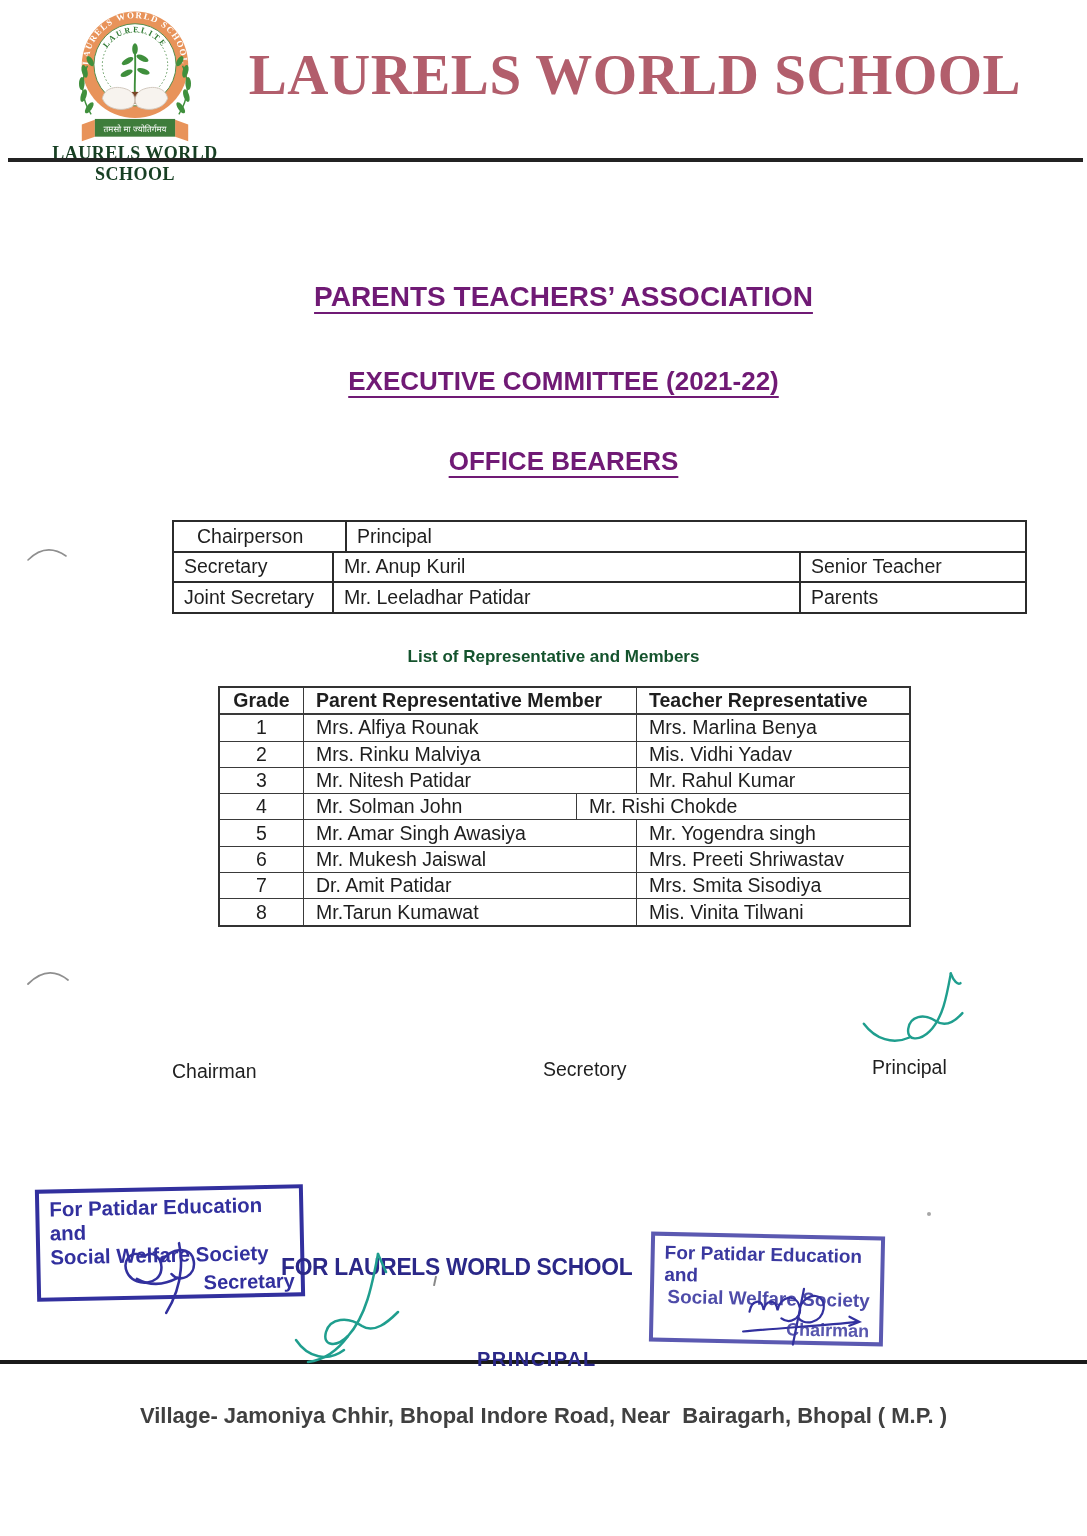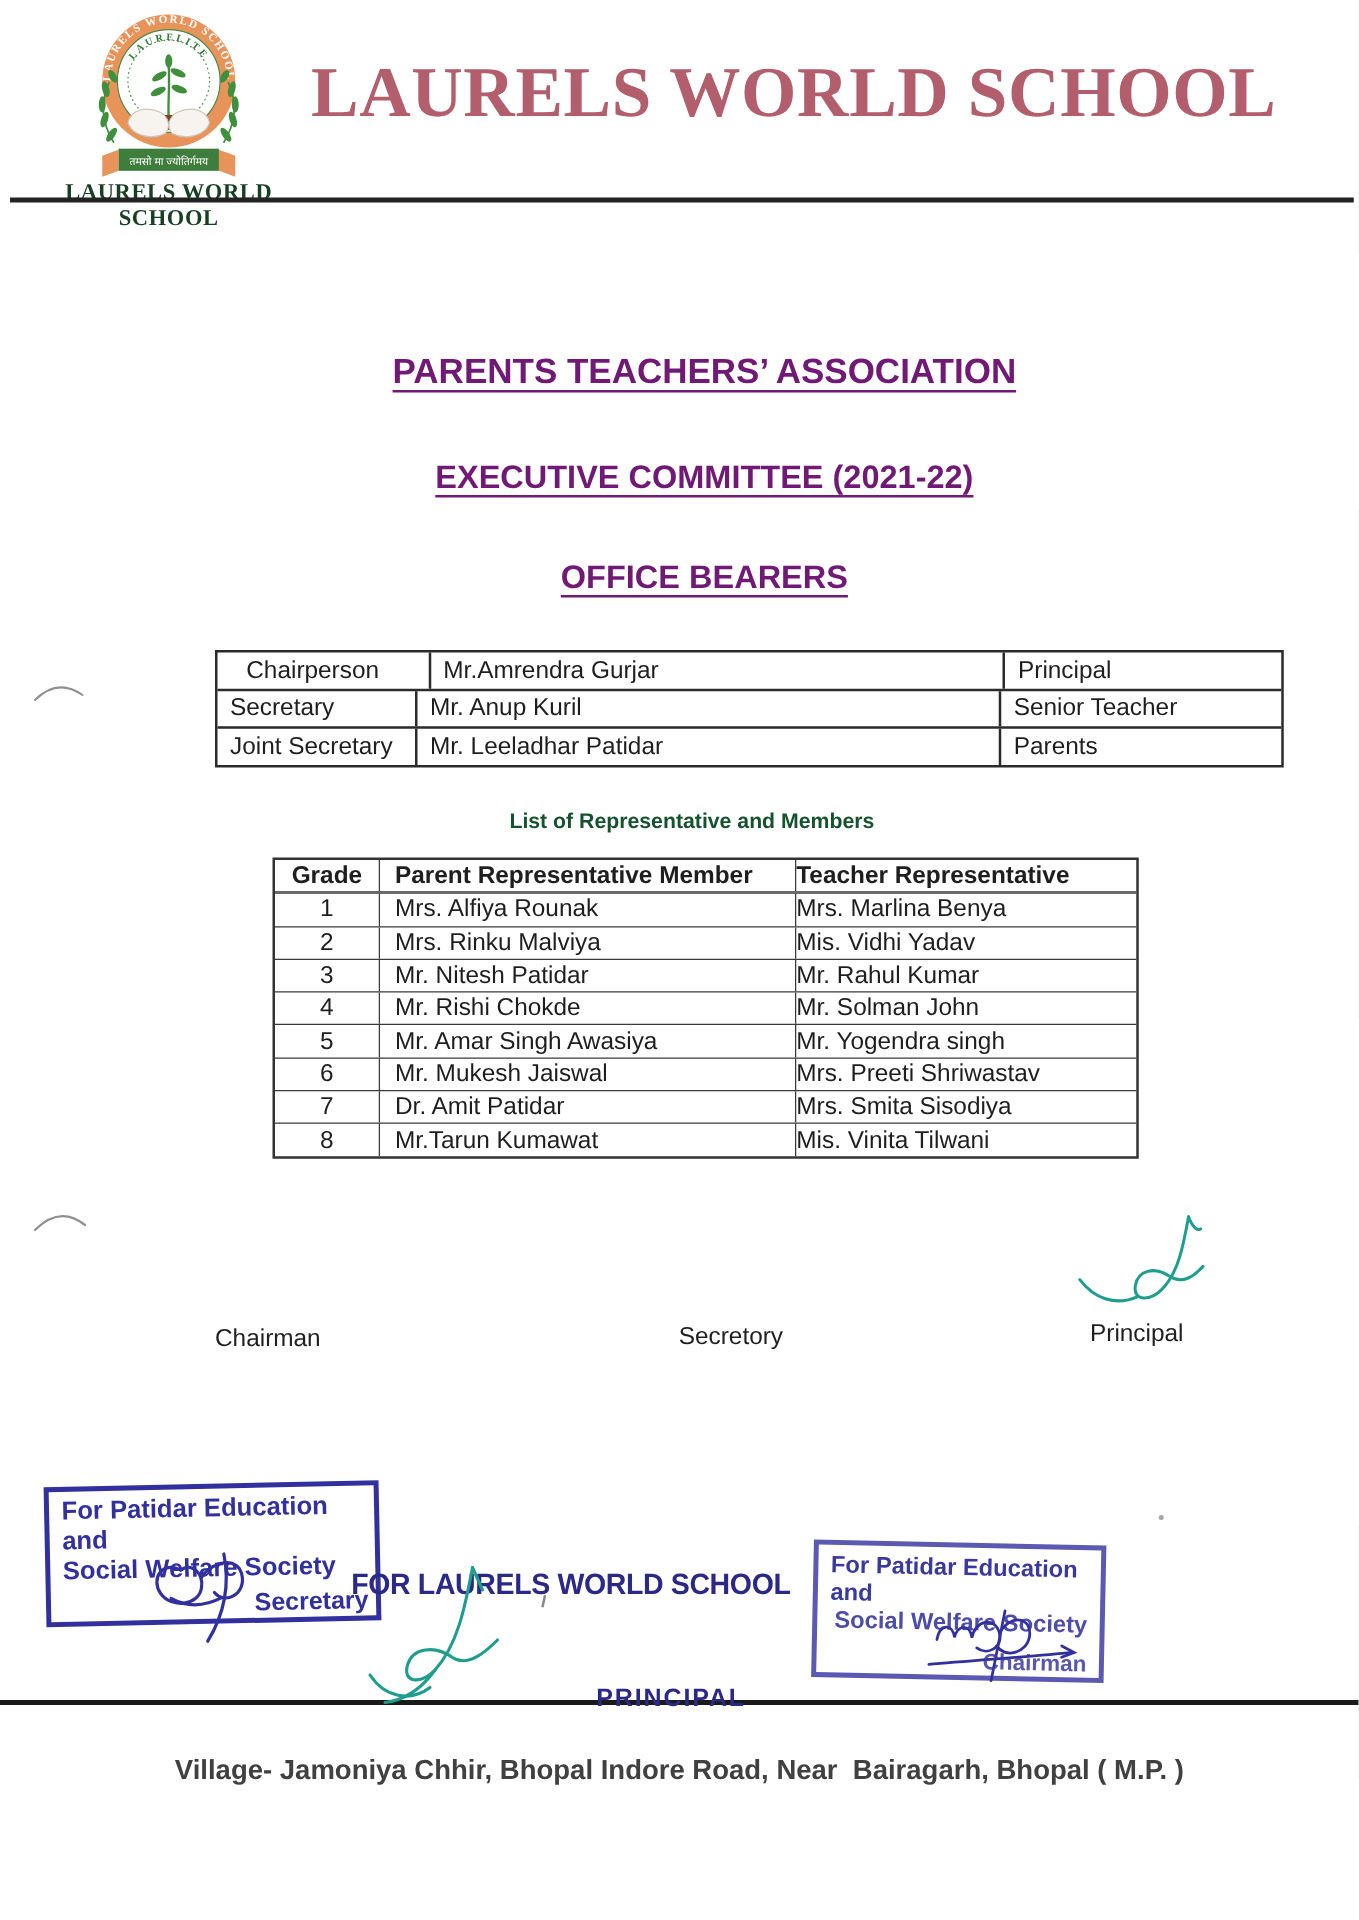--- a/index.html
+++ b/index.html
@@ -32,21 +32,21 @@
   .ob-c3{width:226px;border-left:2px solid #2b2b2b;}
 
   
   .rep-heading{left:20px;top:647px;width:1067px;text-align:center;font-size:17px;font-weight:700;color:#14532d;}
   .rep-table{left:218px;top:686px;width:689px;border:2px solid #333;}
   .rep-row{display:flex;height:25.3px;border-top:1.6px solid #3a3a3a;}
   .rep-row:first-child{border-top:none;border-bottom:.6px solid #3a3a3a;}
   .rep-cell{display:flex;align-items:center;font-size:19.5px;box-sizing:border-box;}
   .rep-c1{width:83px;justify-content:center;}
   .rep-c2{width:333px;border-left:1.6px solid #3a3a3a;padding-left:12px;}
-  .rep-c3{width:273px;border-left:1.6px solid #3a3a3a;}
+  .rep-c3{width:273px;border-left:1.6px solid #3a3a3a;padding-left:12px;}
   .rep-row.head .rep-cell{font-weight:700;}
 
   
   .sig-label{font-size:19.5px;color:#1f1f1f;z-index:4;}
   .lbl-chairman{left:172px;top:1060px;}
   .lbl-secretory{left:543px;top:1058px;}
   .lbl-principal{left:872px;top:1056px;}
   .principal-sig{left:858px;top:966px;width:145px;height:100px;z-index:3;}
 
   
@@ -149,21 +149,20 @@
   <div class="abs doc-heading h1">
     <span>PARENTS TEACHERS’ ASSOCIATION</span></div>
   <div class="abs doc-heading h2">
     <span>EXECUTIVE COMMITTEE (2021-22)</span></div>
   <div class="abs doc-heading h3">
     <span>OFFICE BEARERS</span></div>
 
   <div class="abs ob-table">
     <div class="ob-row">
       <div class="ob-cell ob-c1">Chairperson</div>
-      <div class="ob-cell ob-c2">Mr.Amrendra Gurjar</div>
       <div class="ob-cell ob-c3">Principal</div>
     </div>
     <div class="ob-row">
       <div class="ob-cell ob-c1">Secretary</div>
       <div class="ob-cell ob-c2">Mr. Anup Kuril</div>
       <div class="ob-cell ob-c3">Senior Teacher</div>
     </div>
     <div class="ob-row">
       <div class="ob-cell ob-c1">Joint Secretary</div>
       <div class="ob-cell ob-c2">Mr. Leeladhar Patidar</div>
@@ -189,22 +188,22 @@
       <div class="rep-cell rep-c2">Mrs. Rinku Malviya</div>
       <div class="rep-cell rep-c3">Mis. Vidhi Yadav</div>
     </div>
     <div class="rep-row">
       <div class="rep-cell rep-c1">3</div>
       <div class="rep-cell rep-c2">Mr. Nitesh Patidar</div>
       <div class="rep-cell rep-c3">Mr. Rahul Kumar</div>
     </div>
     <div class="rep-row">
       <div class="rep-cell rep-c1">4</div>
+      <div class="rep-cell rep-c3">Mr. Solman John</div>
       <div class="rep-cell rep-c2">Mr. Rishi Chokde</div>
-      <div class="rep-cell rep-c3">Mr. Solman John</div>
     </div>
     <div class="rep-row">
       <div class="rep-cell rep-c1">5</div>
       <div class="rep-cell rep-c2">Mr. Amar Singh Awasiya</div>
       <div class="rep-cell rep-c3">Mr. Yogendra singh</div>
     </div>
     <div class="rep-row">
       <div class="rep-cell rep-c1">6</div>
       <div class="rep-cell rep-c2">Mr. Mukesh Jaiswal</div>
       <div class="rep-cell rep-c3">Mrs. Preeti Shriwastav</div>

